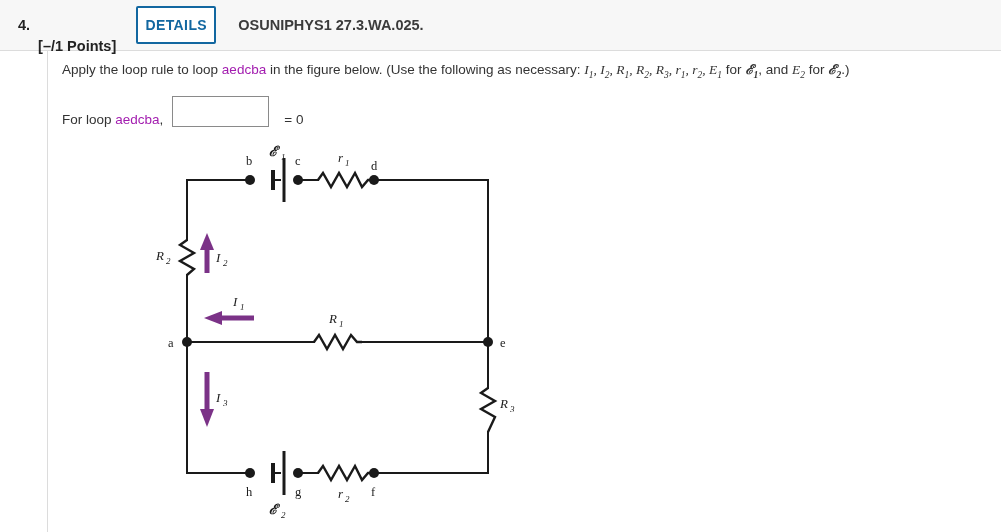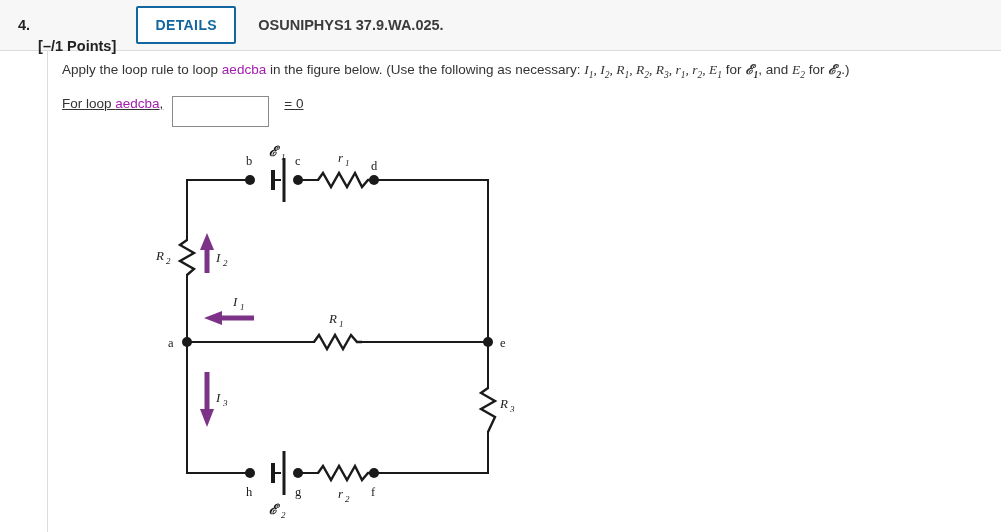--- a/index.html
+++ b/index.html
@@ -25,21 +25,21 @@
     white-space: nowrap;
   }
   .q-points {
     margin-left: 8px;
     font-size: 14.5px; font-weight: bold; color: #222222;
     white-space: nowrap;
     margin-top: 42px;
   }
   .details-btn {
     margin-left: 20px;
-    width: 100px; height: 38px;
+    width: 80px; height: 38px;
     border: 2px solid #1267a0;
     background: #ffffff;
     color: #1267a0;
     font-size: 14px; font-weight: bold; letter-spacing: 0.4px;
     font-family: "Liberation Sans", sans-serif;
     display: flex; align-items: center; justify-content: center;
     cursor: pointer;
     border-radius: 2px;
   }
   .q-code {
@@ -59,22 +59,22 @@
     position: absolute; left: 62px; top: 60px; width: 930px;
     font-size: 13.5px; color: #333333; line-height: 20px;
     white-space: nowrap;
   }
   .hl { color: #a21caf; }
   .var { font-family: Liberation Serif, serif; font-style: italic; }
   sub { font-size: 9.5px; }
 
   .answer-row {
     position: absolute; left: 62px; top: 96px;
-    display: flex; align-items: flex-start;
-    font-size: 13.5px; color: #333333; text-decoration: underline;
+    display: flex; align-items: flex-end;
+    font-size: 13.5px; color: #333333;
   }
   .answer-label { white-space: nowrap; }
   .answer-input {
     margin-left: 9px;
     width: 97px; height: 31px;
     border: 1px solid #8a8a8a;
     background: #ffffff;
     outline: none;
     font-family: "Liberation Sans", sans-serif;
     font-size: 13px;
@@ -93,21 +93,21 @@
 </style>
 </head>
 <body>
 
 <div id="root">
 
   <div class="header">
     <span class="q-num">4.</span>
     <span class="q-points">[–/1 Points]</span>
     <div class="details-btn">DETAILS</div>
-    <span class="q-code">OSUNIPHYS1 37.9.WA.025.</span>
+    <span class="q-code">OSUNIPHYS1 27.3.WA.025.</span>
   </div>
 
   <div class="left-rule"></div>
 
   <div class="prompt"><span>Apply the loop rule to loop </span><span class="hl">aedcba</span><span> in the figure below. (Use the following as necessary: </span><span class="var"><i>I</i><sub>1</sub>, <i>I</i><sub>2</sub>, <i>R</i><sub>1</sub>, <i>R</i><sub>2</sub>, <i>R</i><sub>3</sub>, <i>r</i><sub>1</sub>, <i>r</i><sub>2</sub>, <i>E</i><sub>1</sub></span><span>&nbsp;for&nbsp;<span class="var" style="font-weight:bold">ℰ<sub>1</sub></span>, and <span class="var"><i>E</i><sub>2</sub></span> for <span class="var" style="font-weight:bold">ℰ<sub>2</sub></span>.)</span>
   </div>
 
   <div class="answer-row">
     <span class="answer-label"><span>For loop </span><span class="hl">aedcba</span><span>,</span></span>
     <input class="answer-input" type="text" value="" style="">

